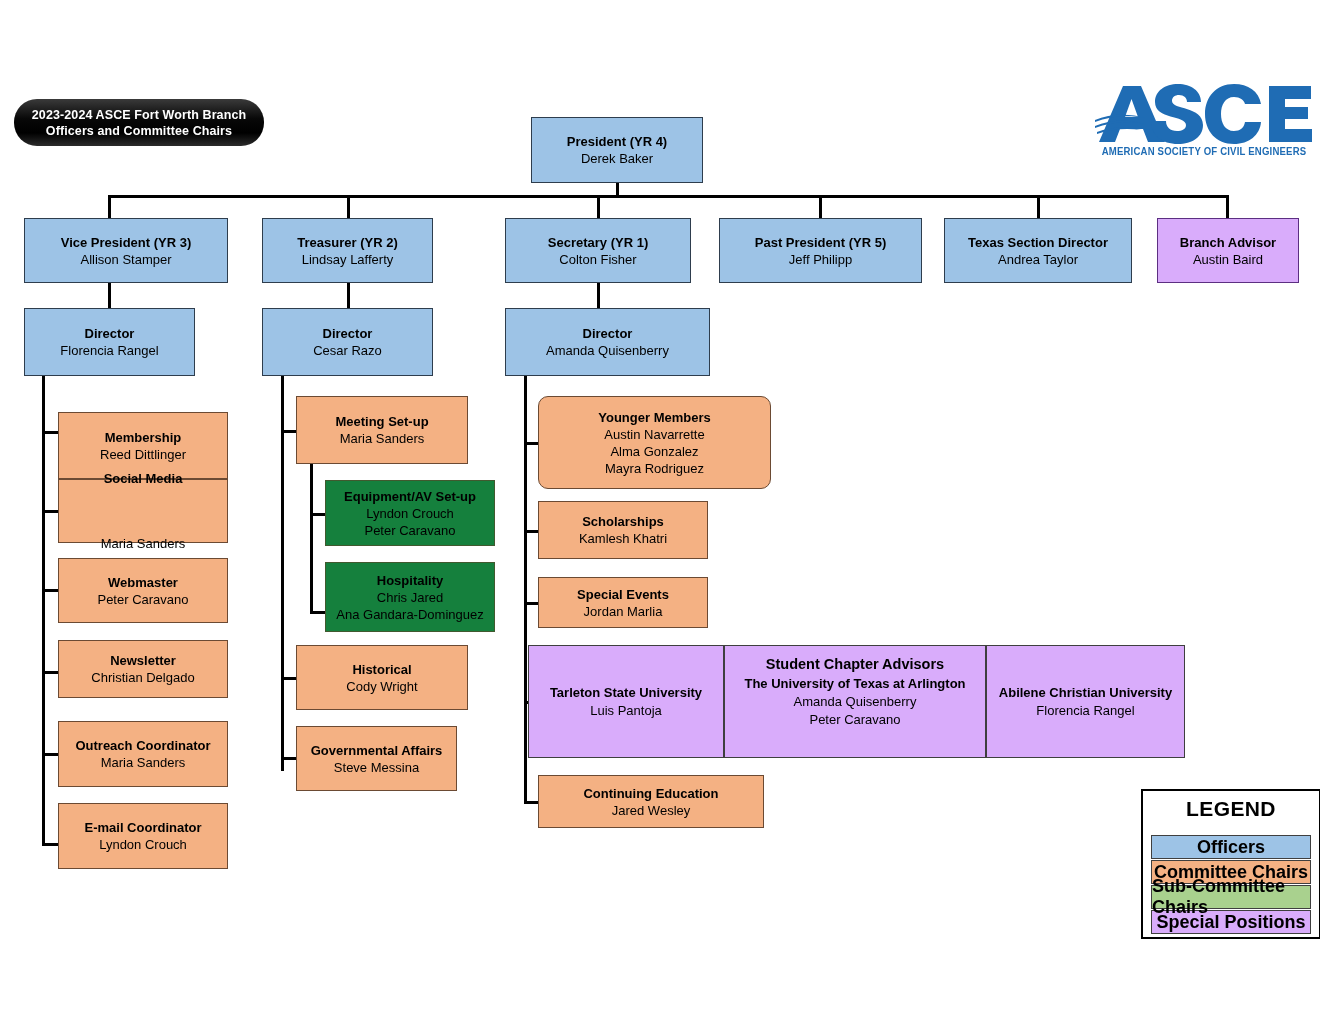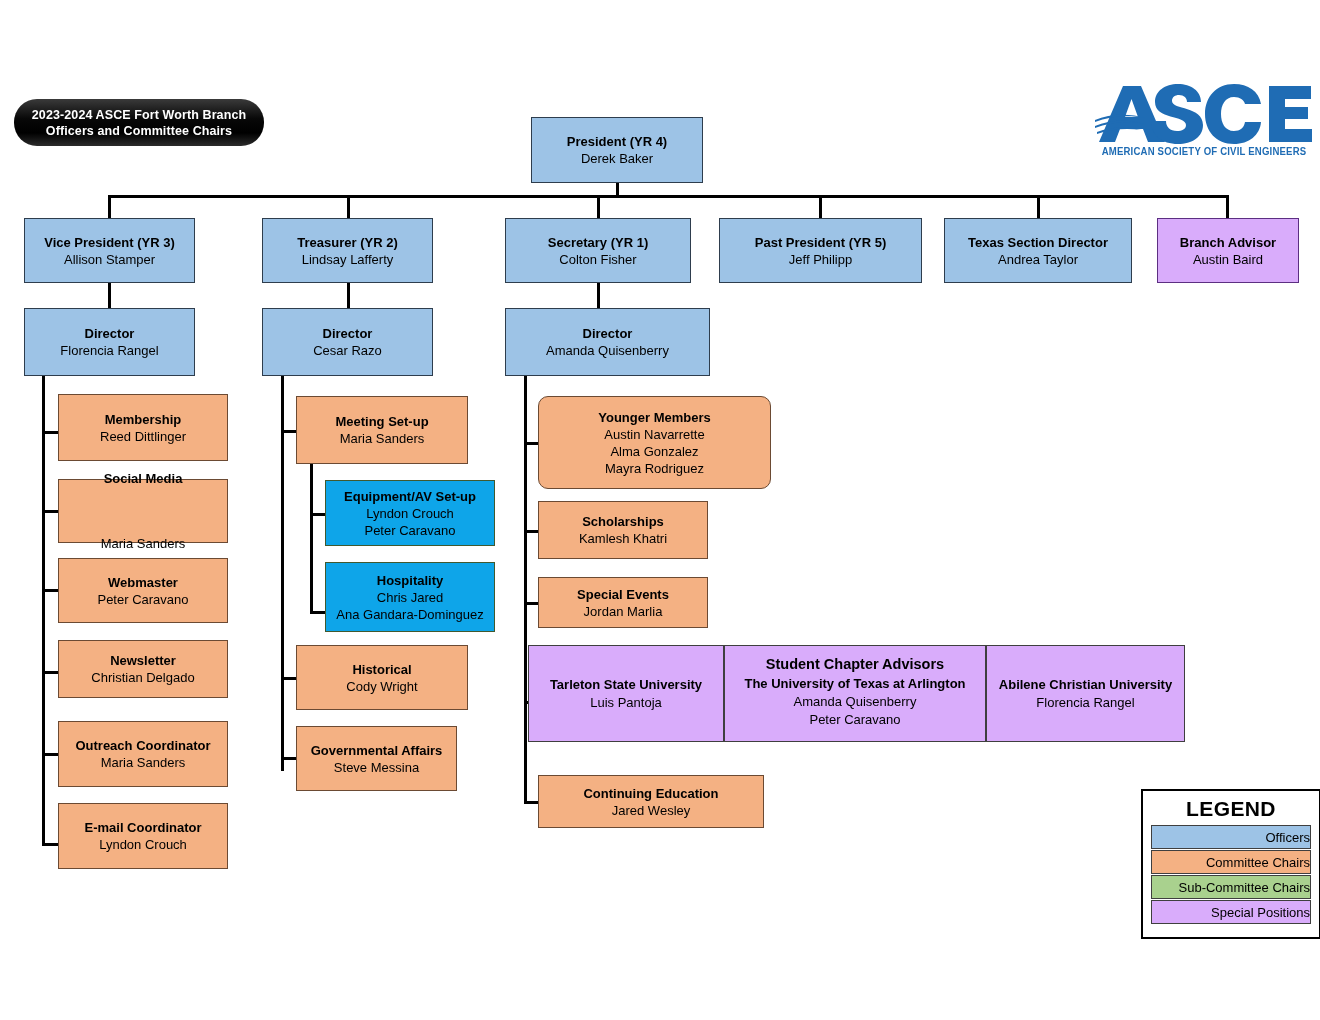--- a/index.html
+++ b/index.html
@@ -39,52 +39,52 @@
   .node{
     position:absolute;box-sizing:border-box;
     border:1.6px solid #3f3f3f;
     display:flex;flex-direction:column;align-items:center;justify-content:center;
     text-align:center;padding:3px 5px;line-height:17px;
   }
   .node .ttl{font-weight:bold;font-size:13px;}
   .node .nm{font-size:13px;font-weight:normal;}
   .blue{background:#9dc3e6;border-color:#2e3d4d;}
   .orange{background:#f4b183;border-color:#6b4a33;}
-  .green{background:#0ea5e9;border-color:#41592f;}
+  .green{background:#15803d;border-color:#41592f;}
   .purple{background:#d9acfb;border-color:#5c2f82;}
 
   
   #sca-group{position:absolute;left:528px;top:645px;width:657px;height:113px;}
   #sca-group .pane{
-    position:absolute;top:0;height:97px;box-sizing:border-box;
+    position:absolute;top:0;height:113px;box-sizing:border-box;
     background:#d9acfb;border:1.6px solid #3f3f3f;
     display:flex;flex-direction:column;align-items:center;
     text-align:center;line-height:18px;
   }
   #sca-group .pane.p1{left:0;width:196px;justify-content:center;}
   #sca-group .pane.p2{left:196px;width:262px;padding-top:9px;}
   #sca-group .pane.p3{left:458px;width:199px;justify-content:center;}
   #sca-group .grp-ttl{font-weight:bold;font-size:14.5px;margin-bottom:2px;}
   #sca-group .ttl{font-weight:bold;font-size:13px;}
   #sca-group .nm{font-size:13px;}
 
   
   #legend{
     position:absolute;left:1141px;top:789px;width:180px;height:150px;
     box-sizing:border-box;background:#ffffff;border:2.2px solid #000000;
     padding:6px 8px 8px 8px;
   }
   #legend .lg-title{
     text-align:center;font-weight:bold;font-size:21px;letter-spacing:.4px;
-    margin-bottom:4px;line-height:24px;
+    margin-bottom:14px;line-height:24px;
   }
   #legend .sw{
     box-sizing:border-box;height:24px;border:1.6px solid #3f3f3f;
-    display:flex;align-items:center;justify-content:flex-end;
-    font-weight:normal;font-size:13px;margin-bottom:1px;
+    display:flex;align-items:center;justify-content:center;
+    font-weight:bold;font-size:18px;margin-bottom:1px;
   }
 </style>
 </head>
 <body>
 
 <div id="canvas">
 
   <div id="title-banner">
     <span>2023-2024 ASCE Fort Worth Branch</span>
     <span>Officers and Committee Chairs</span>
@@ -114,21 +114,21 @@
 
   <div class="ln h" style="left:108px;top:195px;width:1121px;"></div>
 
   <div class="ln v" style="left:108px;top:195px;height:23px;"></div>
   <div class="ln v" style="left:347px;top:195px;height:23px;"></div>
   <div class="ln v" style="left:597px;top:195px;height:23px;"></div>
   <div class="ln v" style="left:819px;top:195px;height:23px;"></div>
   <div class="ln v" style="left:1037px;top:195px;height:23px;"></div>
   <div class="ln v" style="left:1226px;top:195px;height:23px;"></div>
 
-  <div class="node blue" style="left:24px;top:218px;width:171px;height:65px;">
+  <div class="node blue" style="left:24px;top:218px;width:204px;height:65px;">
     <div class="ttl">Vice President (YR 3)</div>
     <div class="nm">Allison Stamper</div>
   </div>
   <div class="node blue" style="left:262px;top:218px;width:171px;height:65px;">
     <div class="ttl">Treasurer (YR 2)</div>
     <div class="nm">Lindsay Lafferty</div>
   </div>
   <div class="node blue" style="left:505px;top:218px;width:186px;height:65px;">
     <div class="ttl">Secretary (YR 1)</div>
     <div class="nm">Colton Fisher</div>
@@ -164,21 +164,21 @@
   </div>
 
   <div class="ln v" style="left:42px;top:376px;height:470px;"></div>
   <div class="ln h" style="left:42px;top:431px;width:17px;"></div>
   <div class="ln h" style="left:42px;top:510px;width:17px;"></div>
   <div class="ln h" style="left:42px;top:589px;width:17px;"></div>
   <div class="ln h" style="left:42px;top:671px;width:17px;"></div>
   <div class="ln h" style="left:42px;top:753px;width:17px;"></div>
   <div class="ln h" style="left:42px;top:843px;width:17px;"></div>
 
-  <div class="node orange" style="left:58px;top:394px;width:170px;height:67px;">
+  <div class="node orange" style="left:58px;top:412px;width:170px;height:67px;">
     <div class="ttl">Membership</div>
     <div class="nm">Reed Dittlinger</div>
   </div>
   <div class="node orange" style="left:58px;top:479px;width:170px;height:64px;gap:48px;">
     <div class="ttl">Social Media</div>
     <div class="nm">Maria Sanders</div>
   </div>
   <div class="node orange" style="left:58px;top:558px;width:170px;height:65px;">
     <div class="ttl">Webmaster</div>
     <div class="nm">Peter Caravano</div>

